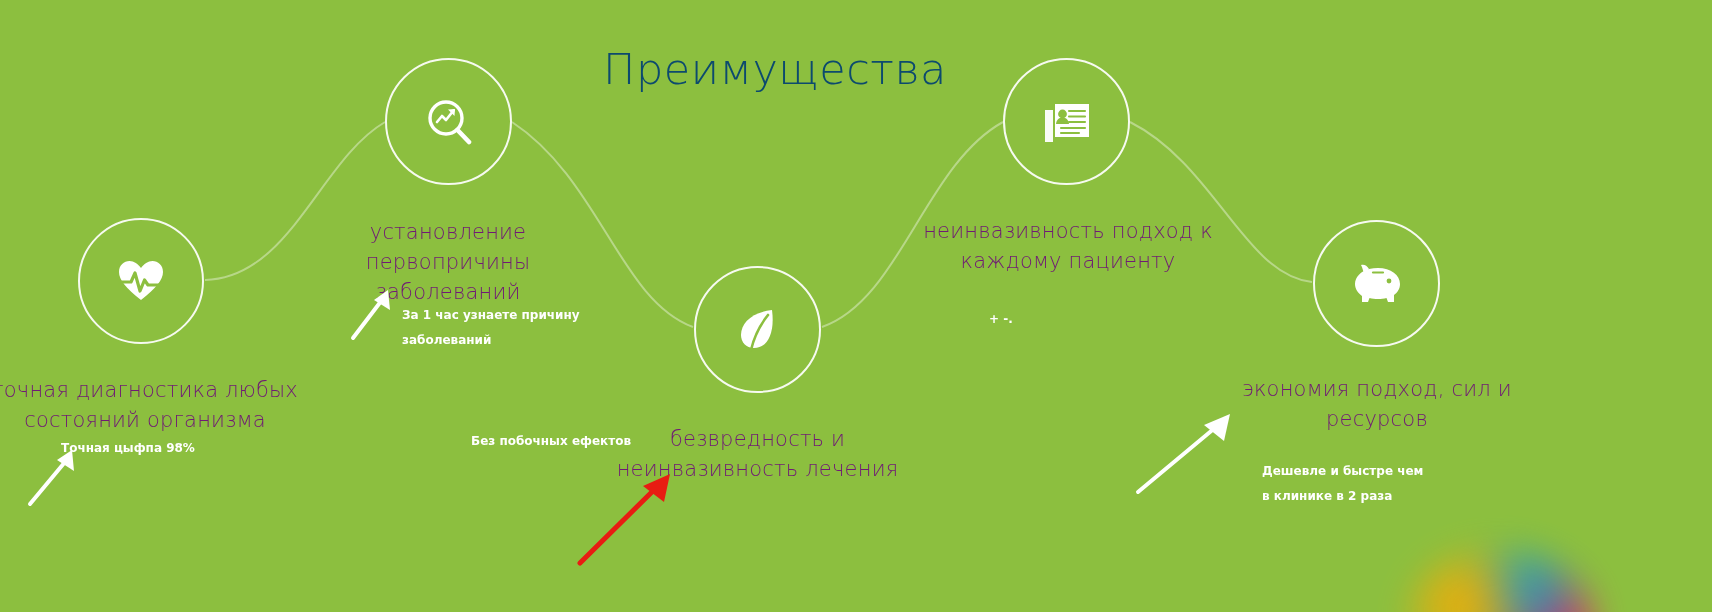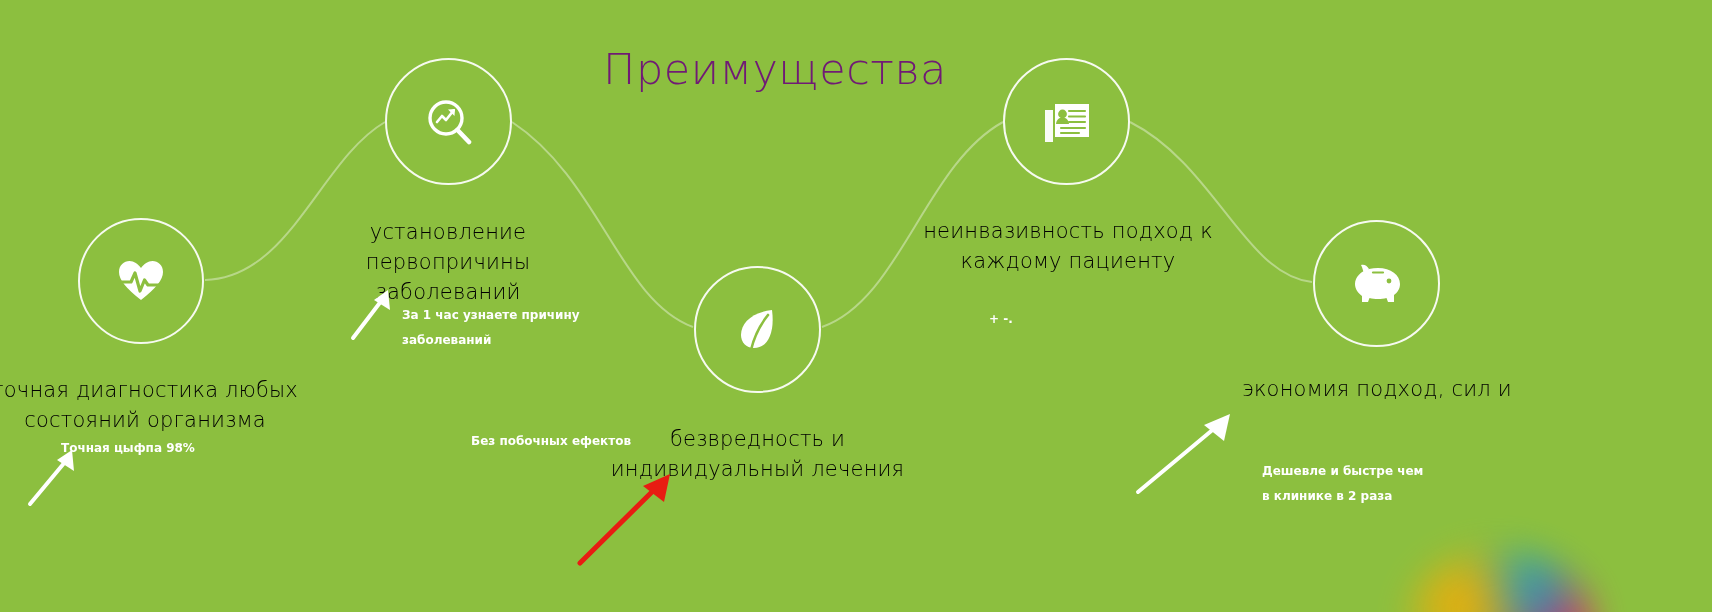--- a/index.html
+++ b/index.html
@@ -35,28 +35,28 @@
     position:absolute;border-radius:50%;
     border:2px solid rgba(255,255,255,.92);
     box-sizing:border-box;
     display:flex;align-items:center;justify-content:center;
   }
   .circle svg{display:block;}
 
   
   .page-title{
     position:absolute;left:560px;top:44px;width:430px;
-    text-align:center;color:#701a75;
+    text-align:center;color:#0c4a6e;
     font-size:43px;font-weight:300;letter-spacing:.5px;
     white-space:nowrap;
   }
 
   
   .caption{
-    position:absolute;text-align:center;color:#000000;
+    position:absolute;text-align:center;color:#701a75;
     font-size:21px;font-weight:300;line-height:30px;
     letter-spacing:.2px;
   }
 
   
   .note{
     position:absolute;color:#ffffff;
     font-size:12px;font-weight:700;line-height:25px;
   }
 
@@ -146,30 +146,31 @@
     <div>состояний организма</div>
   </div>
 
   <div class="caption" style="left:293px;top:217px;width:310px;">
     <div>установление</div>
     <div>первопричины заболеваний</div>
   </div>
 
   <div class="caption" style="left:605px;top:424px;width:305px;">
     <div>безвредность и</div>
-    <div>индивидуальный лечения</div>
+    <div>неинвазивность лечения</div>
   </div>
 
   <div class="caption" style="left:913px;top:216px;width:310px;">
     <div>неинвазивность подход к</div>
     <div>каждому пациенту</div>
   </div>
 
   <div class="caption" style="left:1222px;top:374px;width:310px;">
     <div>экономия подход, сил и</div>
+    <div>ресурсов</div>
   </div>
 
   <div class="note" style="left:61px;top:436px;width:200px;">
     <div>Точная цыфпа 98%</div>
   </div>
 
   <div class="note" style="left:402px;top:303px;width:230px;">
     <div>За 1 час узнаете причину</div>
     <div>заболеваний</div>
   </div>

